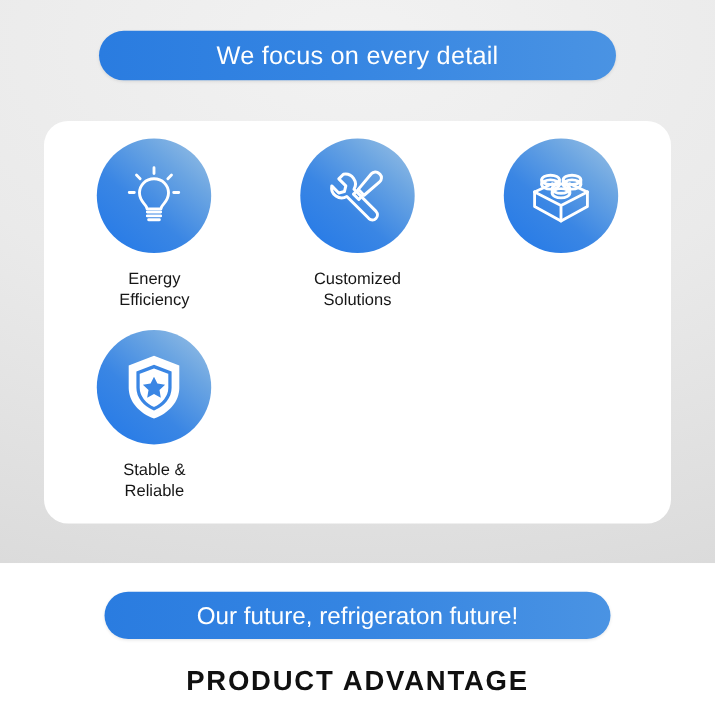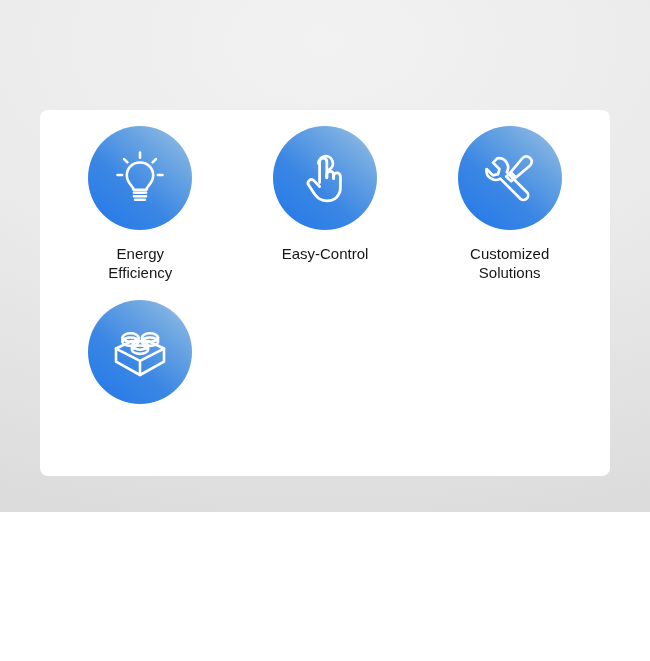--- a/index.html
+++ b/index.html
@@ -55,21 +55,21 @@
   }
 
   
   .feature-card {
     position: absolute;
     left: 40px;
     top: 110px;
     width: 570px;
     height: 366px;
     background: #ffffff;
-    border-radius: 8px;
+    border-radius: 22px;
   }
 
   .feature-grid {
     position: absolute;
     left: 0;
     top: 0;
     width: 570px;
     height: 366px;
     display: grid;
     grid-template-columns: repeat(3, 1fr);
@@ -147,53 +147,42 @@
     color: #101010;
   }
 </style>
 </head>
 <body>
 
 <div class="page">
 
   <div class="gray-panel">
 
+    <div class="headline-pill">
+      <span class="txt">We focus on every detail</span>
+    </div>
 
     <div class="feature-card">
       <div class="feature-grid">
 
         <div class="feature-item">
           <div class="icon-circle">
             <span>
               <svg width="66" height="66" viewBox="0 0 66 66" fill="none" stroke="#ffffff" stroke-width="2.6" stroke-linecap="round" stroke-linejoin="round">
                 <path d="M33 17.5c-7.6 0-13.2 5.8-13.2 12.8 0 4.6 2.2 7.6 4.3 10 1.5 1.7 2.6 3 2.6 4.6h12.6c0-1.6 1.1-2.9 2.6-4.6 2.1-2.4 4.3-5.4 4.3-10 0-7-5.6-12.8-13.2-12.8z"></path>
                 <path d="M26.9 47.7h12.2M26.9 51.3h12.2M28.1 54.8h9.8"></path>
                 <path d="M33 7.5v5.2M48.9 14.1l-3.3 3.3M17.1 14.1l3.3 3.3M55.5 30h-4.6M10.5 30h4.6"></path>
               </svg>
             </span>
           </div>
           <div class="feature-label">Energy
 Efficiency</div>
         </div>
 
 
-        <div class="feature-item">
-          <div class="icon-circle">
-            <span>
-              <svg width="64" height="64" viewBox="0 0 64 64" fill="none" stroke="#ffffff" stroke-width="2.8" stroke-linecap="round" stroke-linejoin="round">
-                <path d="M25.5 17.5a7.2 7.2 0 1 1 10.6 6.3"></path>
-                <path d="M26.6 36.5V15.6a3.6 3.6 0 0 1 7.2 0v16.2"></path>
-                <path d="M33.8 31.8v-3.1a3.4 3.4 0 0 1 6.8 0v3.7"></path>
-                <path d="M40.6 32.4v-2.1a3.4 3.4 0 0 1 6.8 0v4.1"></path>
-                <path d="M47.4 34.4v7.2c0 7.9-5.6 13.3-13.4 13.3-6.3 0-9.6-2.6-12.3-6.6l-6.1-9.2a3.5 3.5 0 0 1 5.3-4.5l5.7 5.9"></path>
-              </svg>
-            </span>
-          </div>
-          <div class="feature-label">Easy-Control</div>
-        </div>
 
         <div class="feature-item">
           <div class="icon-circle">
             <span>
               <svg width="66" height="66" viewBox="0 0 66 66" fill="none" stroke="#ffffff" stroke-width="2.7" stroke-linecap="round" stroke-linejoin="round">
 
                 <path d="M52.5 12.6c-1.9-1.9-5.2-1.6-6.9.4L33.7 27.2l5.3 5.3 14.1-12.1c2-1.7 2.3-5 .4-6.9z"></path>
                 <path d="M33.9 27.4l-4.6 4.1 4.9 4.9 4.1-4.6"></path>
 
                 <path d="M20.2 13.4a9.2 9.2 0 0 1 9.6 13.7l20.1 20.1a4.6 4.6 0 0 1-6.5 6.5L23.3 33.6A9.2 9.2 0 0 1 9.6 24l6.4 6.4 5.1-1.3 1.3-5.1-6.4-6.4 4.2-4.2z"></path>
@@ -221,19 +210,38 @@
                 <ellipse cx="34" cy="28.7" rx="8" ry="4.2"></ellipse>
 
                 <path d="M10 27.5v13.2L34 54l24-13.3V27.5"></path>
                 <path d="M10 27.5L26 20M58 27.5L42 20"></path>
                 <path d="M34 39.8v14.1M10 27.6l24 12.2 24-12.2"></path>
               </svg>
             </span>
           </div>
         </div>
 
+        <div class="feature-item">
+          <div class="icon-circle">
+            <span>
+              <svg width="62" height="66" viewBox="0 0 62 66" fill="none">
+                <path d="M31 4.5 8 13.2v20.2c0 12.6 9.4 23 23 28.1 13.6-5.1 23-15.5 23-28.1V13.2L31 4.5z" fill="#ffffff"></path>
+                <path d="M31 14.3 16.5 19.8v13.8c0 8.3 6 15.3 14.5 18.9 8.5-3.6 14.5-10.6 14.5-18.9V19.8L31 14.3z" fill="none" stroke="#3a86e4" stroke-width="3"></path>
+                <path d="M31 23.4l3.1 6.3 7 1-5.1 4.9 1.2 6.9-6.2-3.3-6.2 3.3 1.2-6.9-5.1-4.9 7-1z" fill="#3a86e4"></path>
+              </svg>
+            </span>
+          </div>
+          <div class="feature-label">Stable &amp;
+Reliable</div>
+        </div>
 
       </div>
     </div>
   </div>
 
+  <div class="bottom-area">
+    <div class="slogan-pill">
+      <span class="txt">Our future, refrigeraton future!</span>
+    </div>
+    <div class="product-title">PRODUCT ADVANTAGE</div>
+  </div>
 
 </div>
 
 </body></html>

